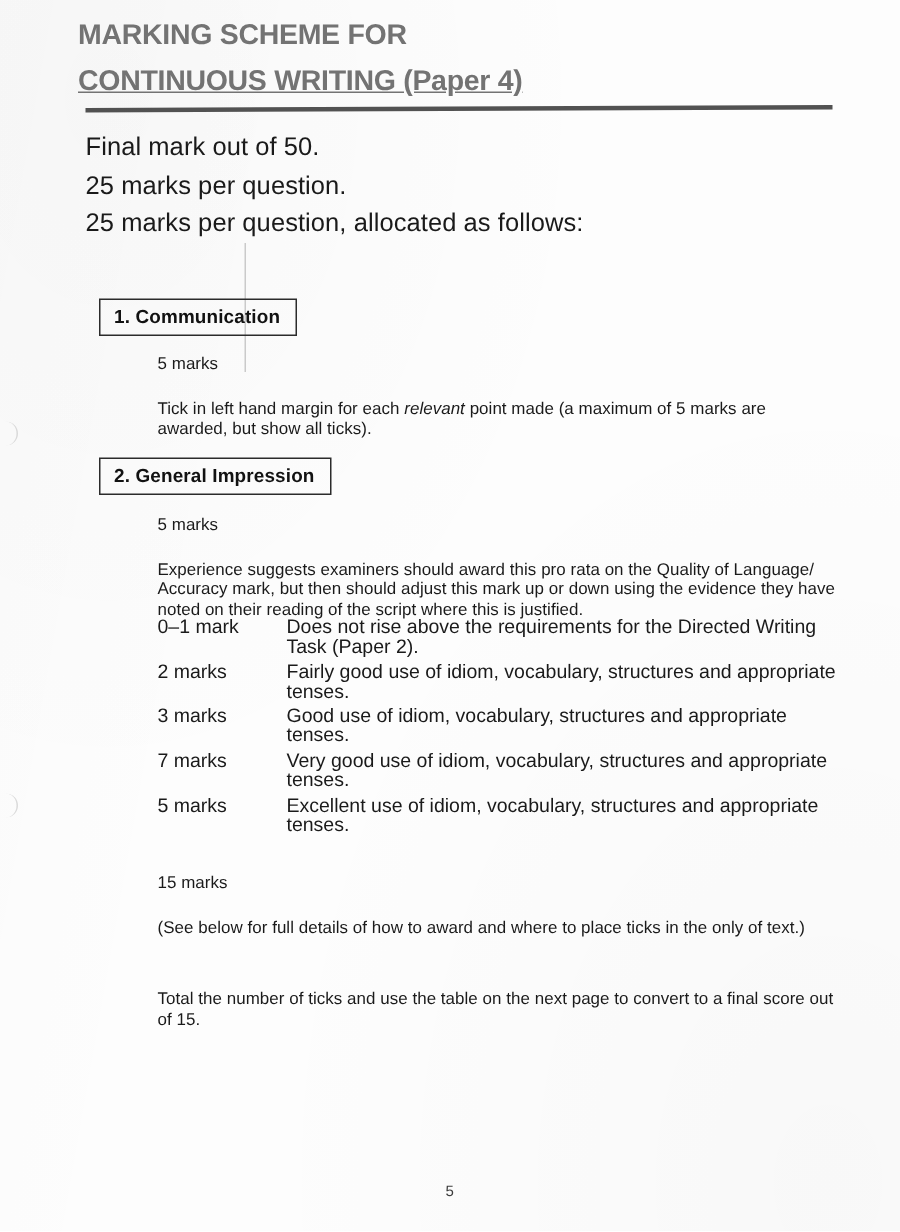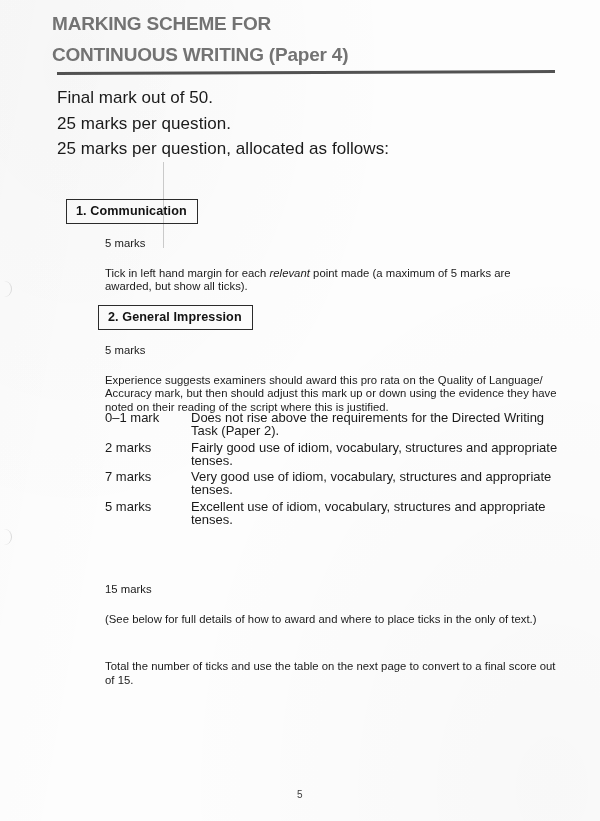--- a/index.html
+++ b/index.html
@@ -32,21 +32,21 @@
     position: absolute;
     left: 52px;
     top: 8px;
     width: 520px;
     font-size: 19px;
     font-weight: bold;
     line-height: 31px;
     letter-spacing: -0.2px;
     color: #737373;
   }
-  .title-line2 { display: block; }
+  .title-line2 { display: block; text-decoration: underline; }
 
   .title-rule {
     position: absolute;
     left: 57px;
     top: 71px;
     width: 498px;
     height: 3px;
     background: #3a3a3a;
     transform: rotate(-0.22deg);
     opacity: 0.88;
@@ -71,21 +71,21 @@
     padding: 4px 10px 5px 9px;
     font-size: 12.6px;
     font-weight: bold;
     letter-spacing: 0.1px;
     color: #121212;
     background: transparent;
     white-space: nowrap;
     box-sizing: border-box;
   }
   #box-1 { left: 66px; top: 199px; text-align: center; }
-  #box-2 { left: 66px; top: 305px; margin-left: 32px; }
+  #box-2 { left: 66px; top: 305px; }
   #box-3 { left: 66px; top: 544px; }
 
   .body-block {
     position: absolute;
     left: 105px;
     width: 455px;
     font-size: 11.3px;
     line-height: 13.2px;
     letter-spacing: 0.03px;
   }
@@ -191,20 +191,24 @@
     <tbody>
       <tr>
         <td class="mk">0–1 mark</td>
         <td>Does not rise above the requirements for the Directed Writing Task (Paper 2).</td>
       </tr>
       <tr>
         <td class="mk">2 marks</td>
         <td>Fairly good use of idiom, vocabulary, structures and appropriate tenses.</td>
       </tr>
       <tr>
+        <td class="mk">3 marks</td>
+        <td>Good use of idiom, vocabulary, structures and appropriate tenses.</td>
+      </tr>
+      <tr>
         <td class="mk">7 marks</td>
         <td>Very good use of idiom, vocabulary, structures and appropriate tenses.</td>
       </tr>
       <tr>
         <td class="mk">5 marks</td>
         <td>Excellent use of idiom, vocabulary, structures and appropriate tenses.</td>
       </tr>
     </tbody>
   </table>
 

